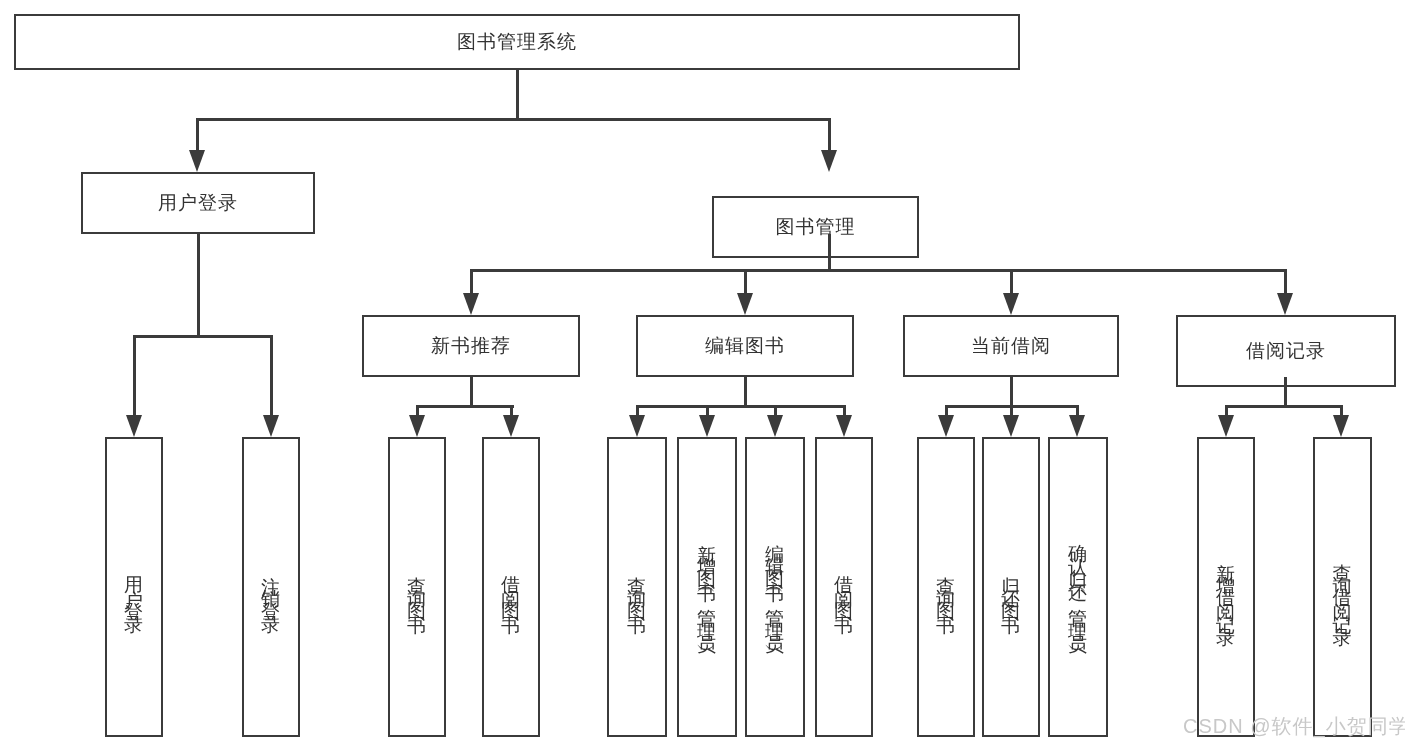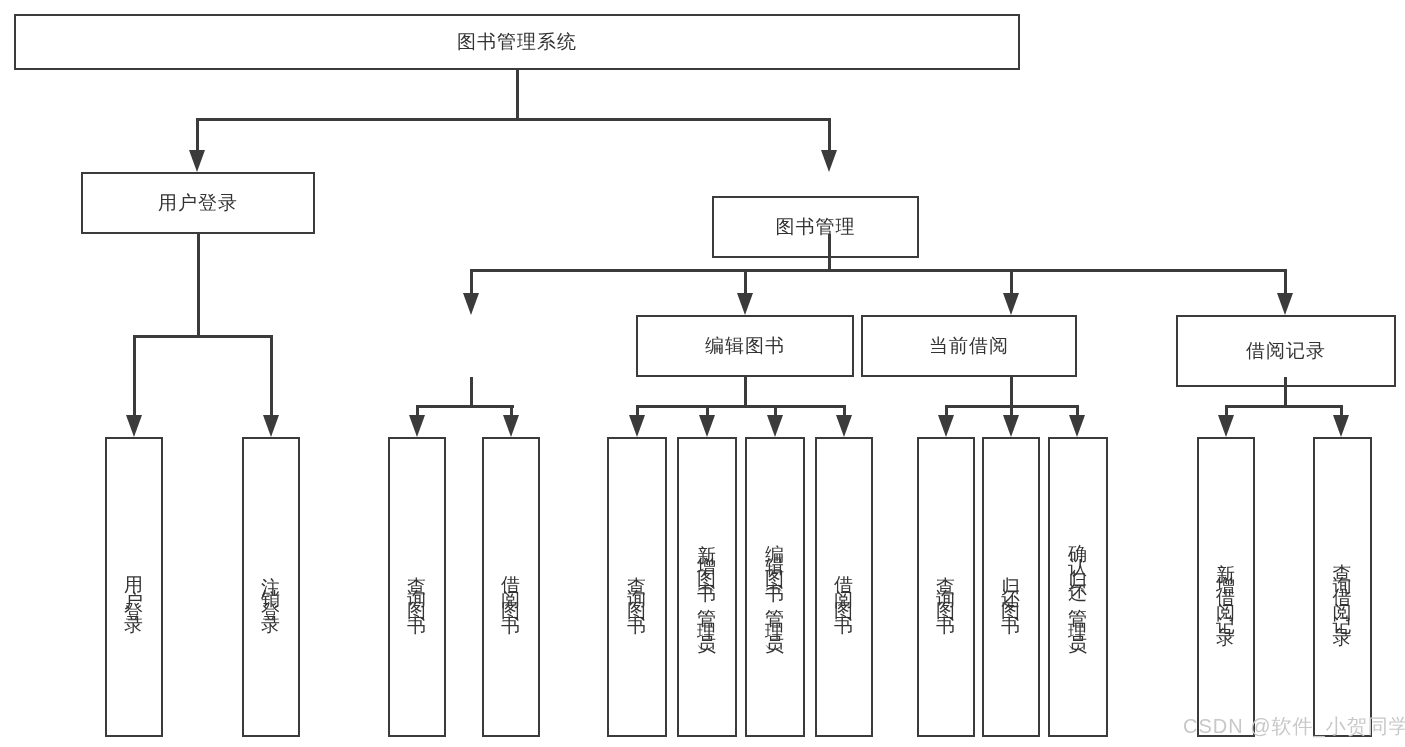--- a/index.html
+++ b/index.html
@@ -28,24 +28,27 @@
     <span>图书管理系统</span>
   </div>
 
   <div class="box hnode" style="left:81px;top:172px;width:234px;height:62px;">
     <span>用户登录</span>
   </div>
   <div class="box hnode" style="left:712px;top:172px;width:207px;height:62px;margin-top:24px;">
     <span>图书管理</span>
   </div>
 
+  <div class="box hnode" style="left:362px;top:315px;width:218px;height:62px;">
+    <span>新书推荐</span>
+  </div>
   <div class="box hnode" style="left:636px;top:315px;width:218px;height:62px;">
     <span>编辑图书</span>
   </div>
-  <div class="box hnode" style="left:861px;top:315px;width:216px;height:62px;">
+  <div class="box hnode" style="left:903px;top:315px;width:216px;height:62px;">
     <span>当前借阅</span>
   </div>
   <div class="box hnode" style="left:1176px;top:315px;width:220px;height:72px;">
     <span>借阅记录</span>
   </div>
 
   <div class="box vnode" style="left:105px;top:437px;width:58px;height:300px;">
     <span class="vtext">用户登录</span>
   </div>
   <div class="box vnode" style="left:242px;top:437px;width:58px;height:300px;">

